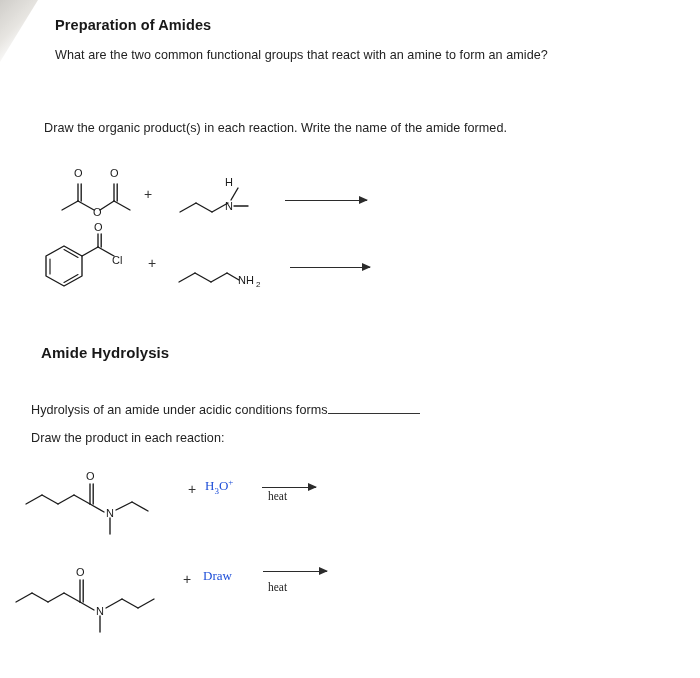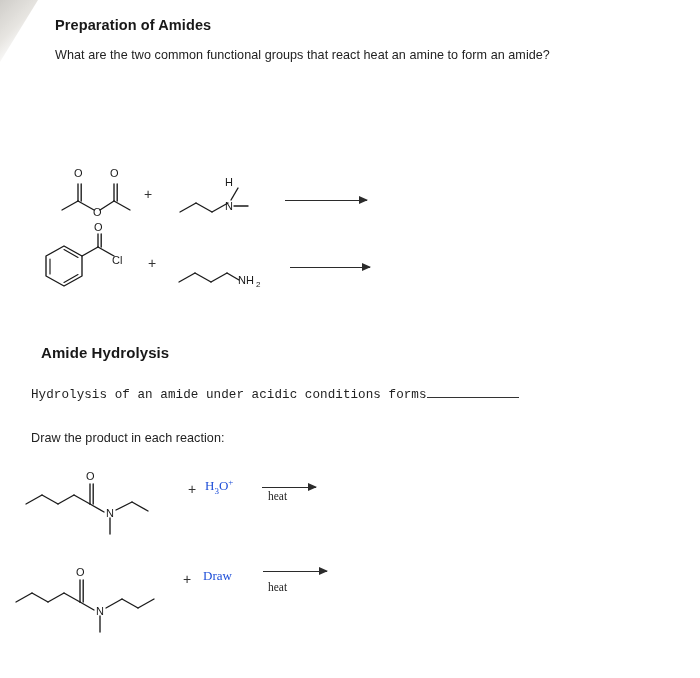--- a/index.html
+++ b/index.html
@@ -131,22 +131,23 @@
 </style>
 </head>
 <body>
 
 <div class="sheet">
 
   <div class="corner-artifact"></div>
 
   <div class="h1" style="left:55px; top:17px;text-align:right;">Preparation of Amides</div>
 
-  <div class="para" style="left:55px; top:48px;">What are the two common functional groups that react heat an amine to form an amide?</div>
-
+  <div class="para" style="left:55px; top:48px;">What are the two common functional groups that react with an amine to form an amide?</div>
+
+  <div class="para" style="left:44px; top:121px;">Draw the organic product(s) in each reaction. Write the name of the amide formed.</div>
 
   <div class="struct" style="left:56px; top:162px;">
     <svg width="90" height="62" viewBox="0 0 90 62">
 
       <path class="bond" d="M6,48 L22,39"></path>
       <path class="bond" d="M22,39 L22,22"></path>
       <path class="bond" d="M25.2,39 L25.2,22"></path>
       <path class="bond" d="M22,39 L38,48"></path>
 
       <path class="bond" d="M44,48 L58,39"></path>
@@ -209,21 +210,21 @@
   </div>
 
   <div class="arrow" style="left:290px; top:263px; width:80px;">
     <div class="shaft"></div>
     <div class="head"></div>
   </div>
 
   <div class="h1" style="left:31px; top:344px; font-size:15px;margin-left:10px;">Amide Hydrolysis</div>
 
 
-  <div class="para" style="left:31px; top:386px;font-family:Liberation Mono, monospace;">
+  <div class="para" style="left:31px; top:402px;">
     <span>Hydrolysis of an amide under acidic conditions forms</span><span class="blankline" style="width:92px;"></span>
   </div>
 
   <div class="para" style="left:31px; top:431px;">Draw the product in each reaction:</div>
 
   <div class="struct" style="left:22px; top:458px;">
     <svg width="160" height="68" viewBox="0 0 160 68">
       <path class="bond" d="M4,46 L20,37"></path>
       <path class="bond" d="M20,37 L36,46"></path>
       <path class="bond" d="M36,46 L52,37"></path>

